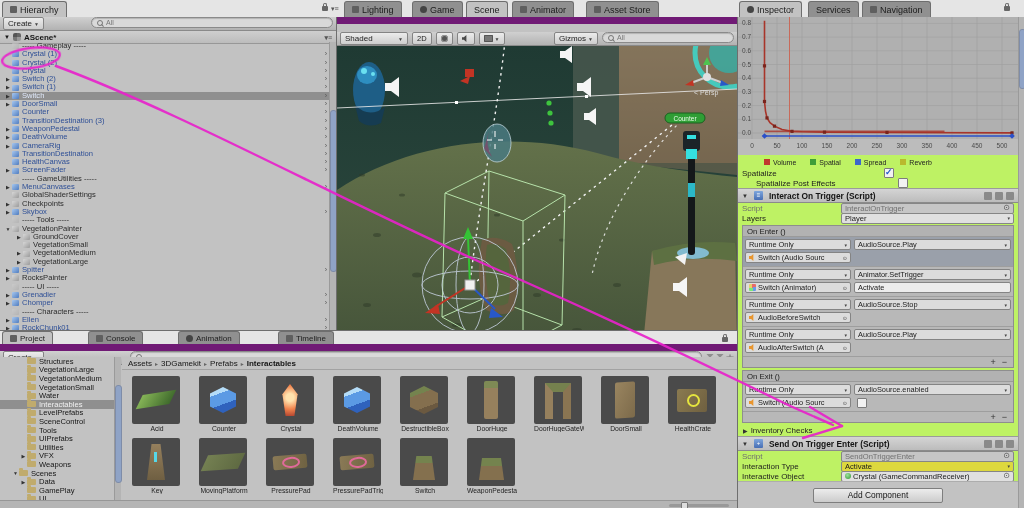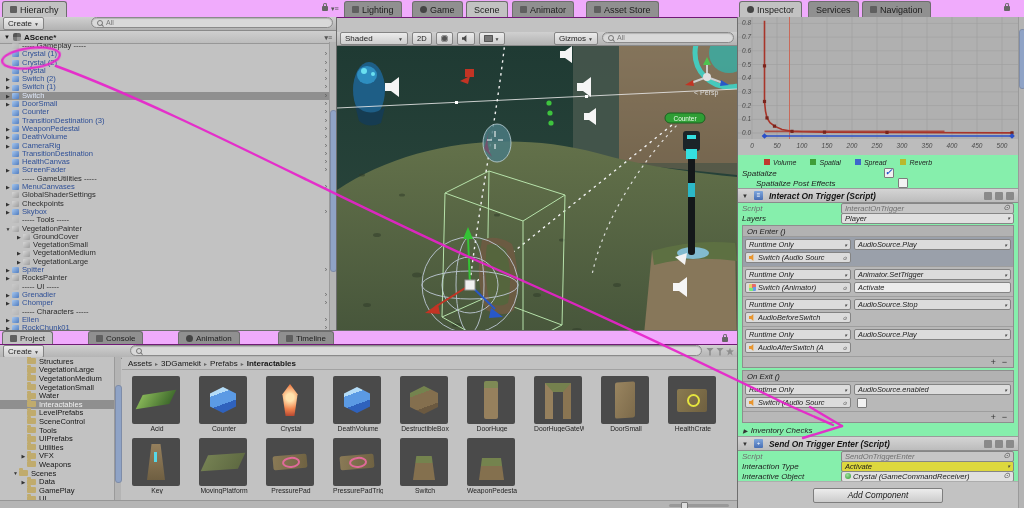--- a/index.html
+++ b/index.html
@@ -1,21 +1,21 @@
 <!DOCTYPE html>
 <html><head>
 <meta charset="utf-8">
 <style>
   html,body{margin:0;padding:0;background:#888;}
   #root{position:relative;width:1024px;height:508px;overflow:hidden;
         font-family:"Liberation Sans",sans-serif;font-size:8px;color:#151515;
         background:#c2c2c2;}
   
-  .tabstrip{position:absolute;left:0;top:0;width:100%;height:17px;background:#f0abfc;
-            border-bottom:1px solid #701a75;}
+  .tabstrip{position:absolute;left:0;top:0;width:100%;height:17px;background:#e5e5e5;
+            border-bottom:7px solid #701a75;}
   .tab{position:absolute;top:1px;height:15px;display:flex;align-items:center;gap:3px;
        padding:0 7px;background:#909090;border:1px solid #6e6e6e;border-bottom:none;
        border-radius:3px 3px 0 0;font-size:9px;color:#1c1c1c;white-space:nowrap;}
   .tab.active{background:#c2c2c2;}
   .micon{display:inline-block;width:7px;height:7px;background:#5f5f5f;border-radius:1px;}
   .micon.round{border-radius:50%;background:#444;}
   .locks{position:absolute;top:3px;display:flex;gap:3px;color:#555;font-size:8px;}
   .padlock{width:6px;height:5px;background:#666;border-radius:1px;position:relative;margin-top:3px;}
   .padlock::before{content:"";position:absolute;left:1px;top:-3px;width:2px;height:3px;
                    border:1px solid #666;border-bottom:none;border-radius:2px 2px 0 0;}
@@ -107,22 +107,22 @@
   .ico-key{top:6px;left:15px;width:18px;height:36px;background:linear-gradient(#96805d,#6f5f42);clip-path:polygon(25% 0,75% 0,100% 100%,0 100%);}
   .ico-key::after{content:"";position:absolute;left:7px;top:8px;width:3px;height:10px;background:#56d8e8;}
   .ico-platform{top:16px;left:6px;width:36px;height:16px;background:linear-gradient(100deg,#748052,#5f6a42);transform:skewX(-28deg) rotate(-4deg);}
   .ico-pad{top:17px;left:7px;width:34px;height:14px;border-radius:2px;background:linear-gradient(100deg,#8a7a56,#6f6242);transform:rotate(-5deg);}
   .ico-pad::after{content:"";position:absolute;left:9px;top:2px;width:14px;height:7px;border:2px solid #e06a9a;border-radius:50%;}
   .ico-switchrock{top:18px;left:13px;width:22px;height:24px;background:linear-gradient(#74834e 0 30%,#84704e 30%);clip-path:polygon(15% 0,85% 0,100% 100%,0 100%);}
   .ico-switchrock::before{content:"";position:absolute;left:6px;top:-14px;width:11px;height:13px;border-radius:50%;background:radial-gradient(circle at 50% 45%,#ffd2a8,#f07a4a 60%,#c04a30);}
   .ico-pedestal{top:20px;left:12px;width:25px;height:22px;background:linear-gradient(#74834e 0 35%,#84704e 35%);clip-path:polygon(12% 0,88% 0,100% 100%,0 100%);}
   .ico-pedestal::before{content:"";position:absolute;left:10px;top:-16px;width:3px;height:16px;background:#56d8e8;}
   
-  #inspector{position:absolute;left:737px;top:17px;width:287px;height:491px;background:#86efac;
-             border-left:1px solid #6e6e6e;overflow:hidden;font-style:italic;}
+  #inspector{position:absolute;left:737px;top:17px;width:287px;height:491px;background:#bef264;
+             border-left:1px solid #6e6e6e;overflow:hidden;}
   #insp-body{position:absolute;left:0;top:0;right:7px;bottom:0;}
   .legend{display:flex;gap:14px;padding:2px 0 2px 26px;font-size:7px;color:#222;}
   .legend i{display:inline-block;width:6px;height:6px;margin-right:3px;}
   .prow{display:flex;align-items:center;height:10px;padding:0 4px;gap:3px;}
   .plabel{width:96px;flex:none;color:#1c1c1c;}
   .pindent{padding-left:14px;width:82px;}
   .cb{width:8px;height:8px;background:#f2f2f2;border:1px solid #7c7c7c;border-radius:1px;position:relative;flex:none;}
   .cb.checked::after{content:"\2713";position:absolute;left:0;top:-2px;color:#2057c8;font-size:9px;font-weight:bold;}
   .hlwrap{background:#ddd83e;padding:1px 14px 1px 2px;display:flex;align-items:center;}
   .comp-head{height:13px;background:linear-gradient(#d4d4d4,#bcbcbc);border-top:1px solid #9b9b9b;

